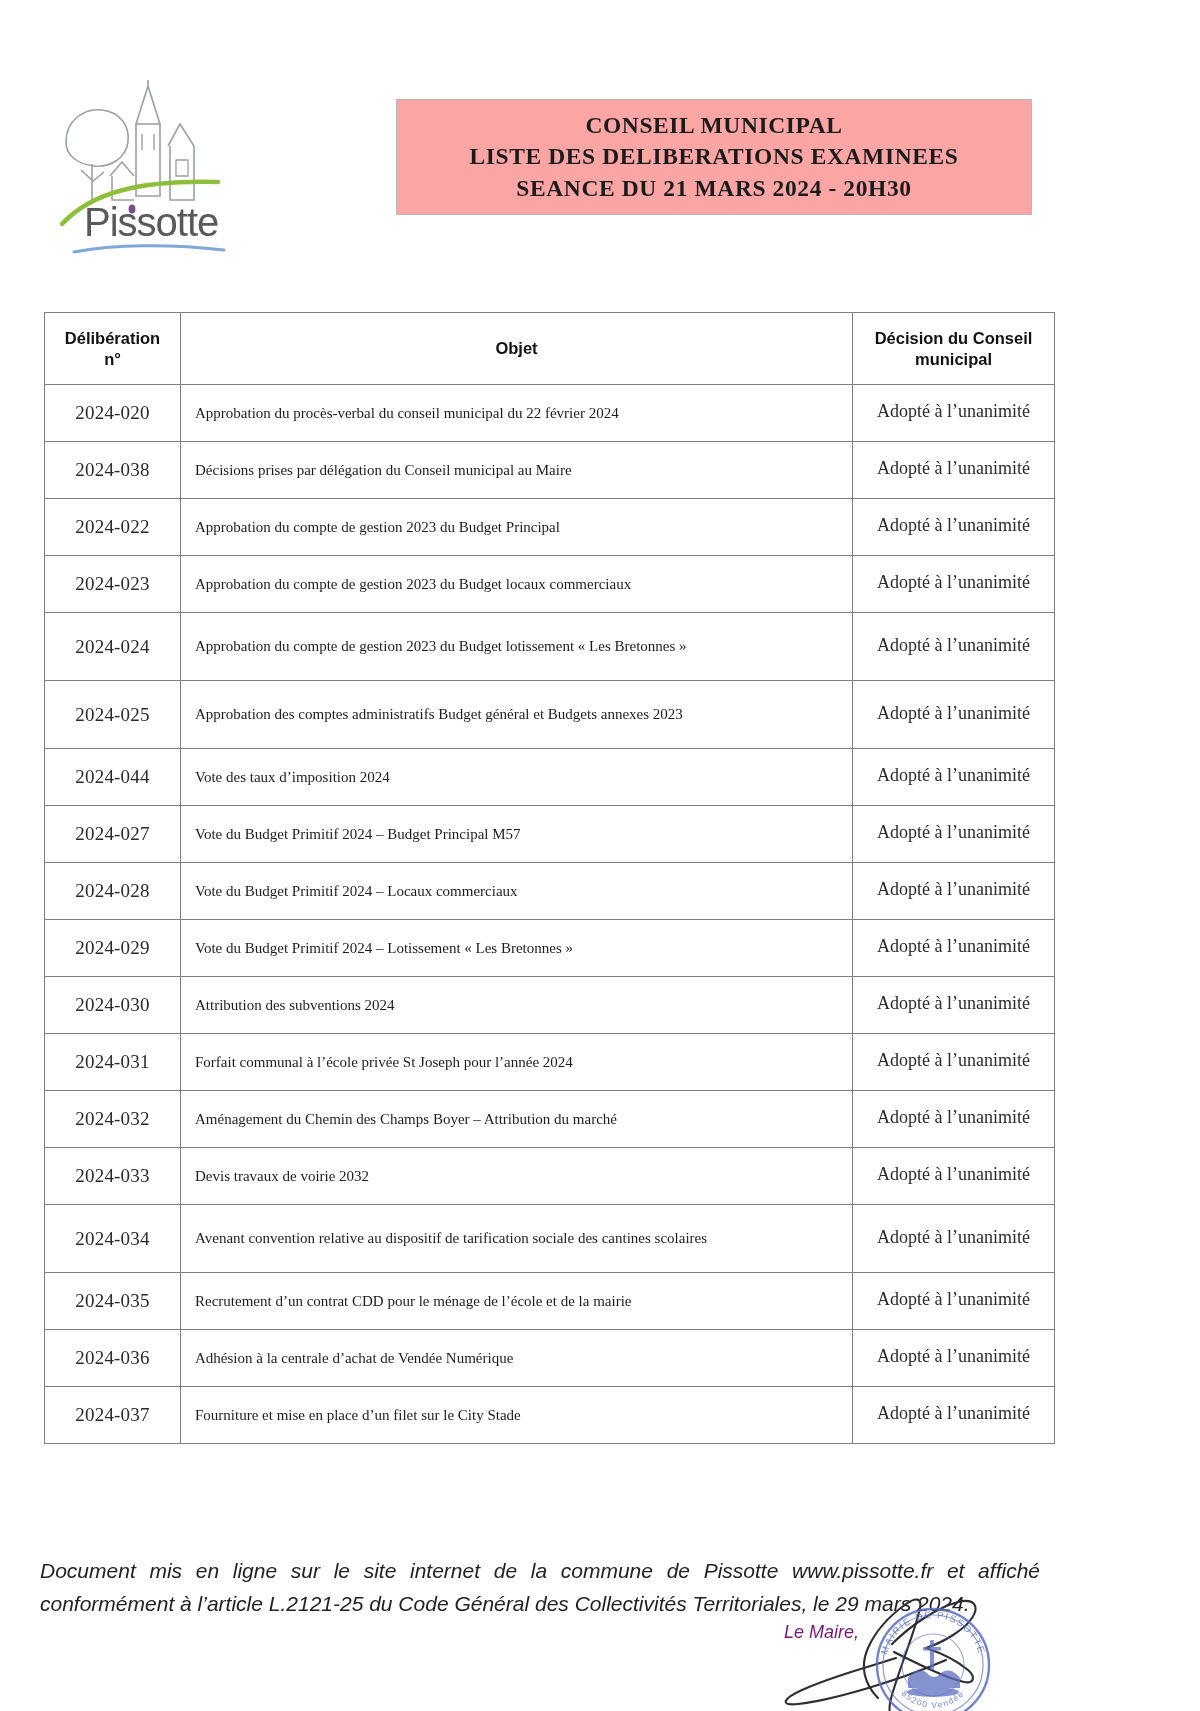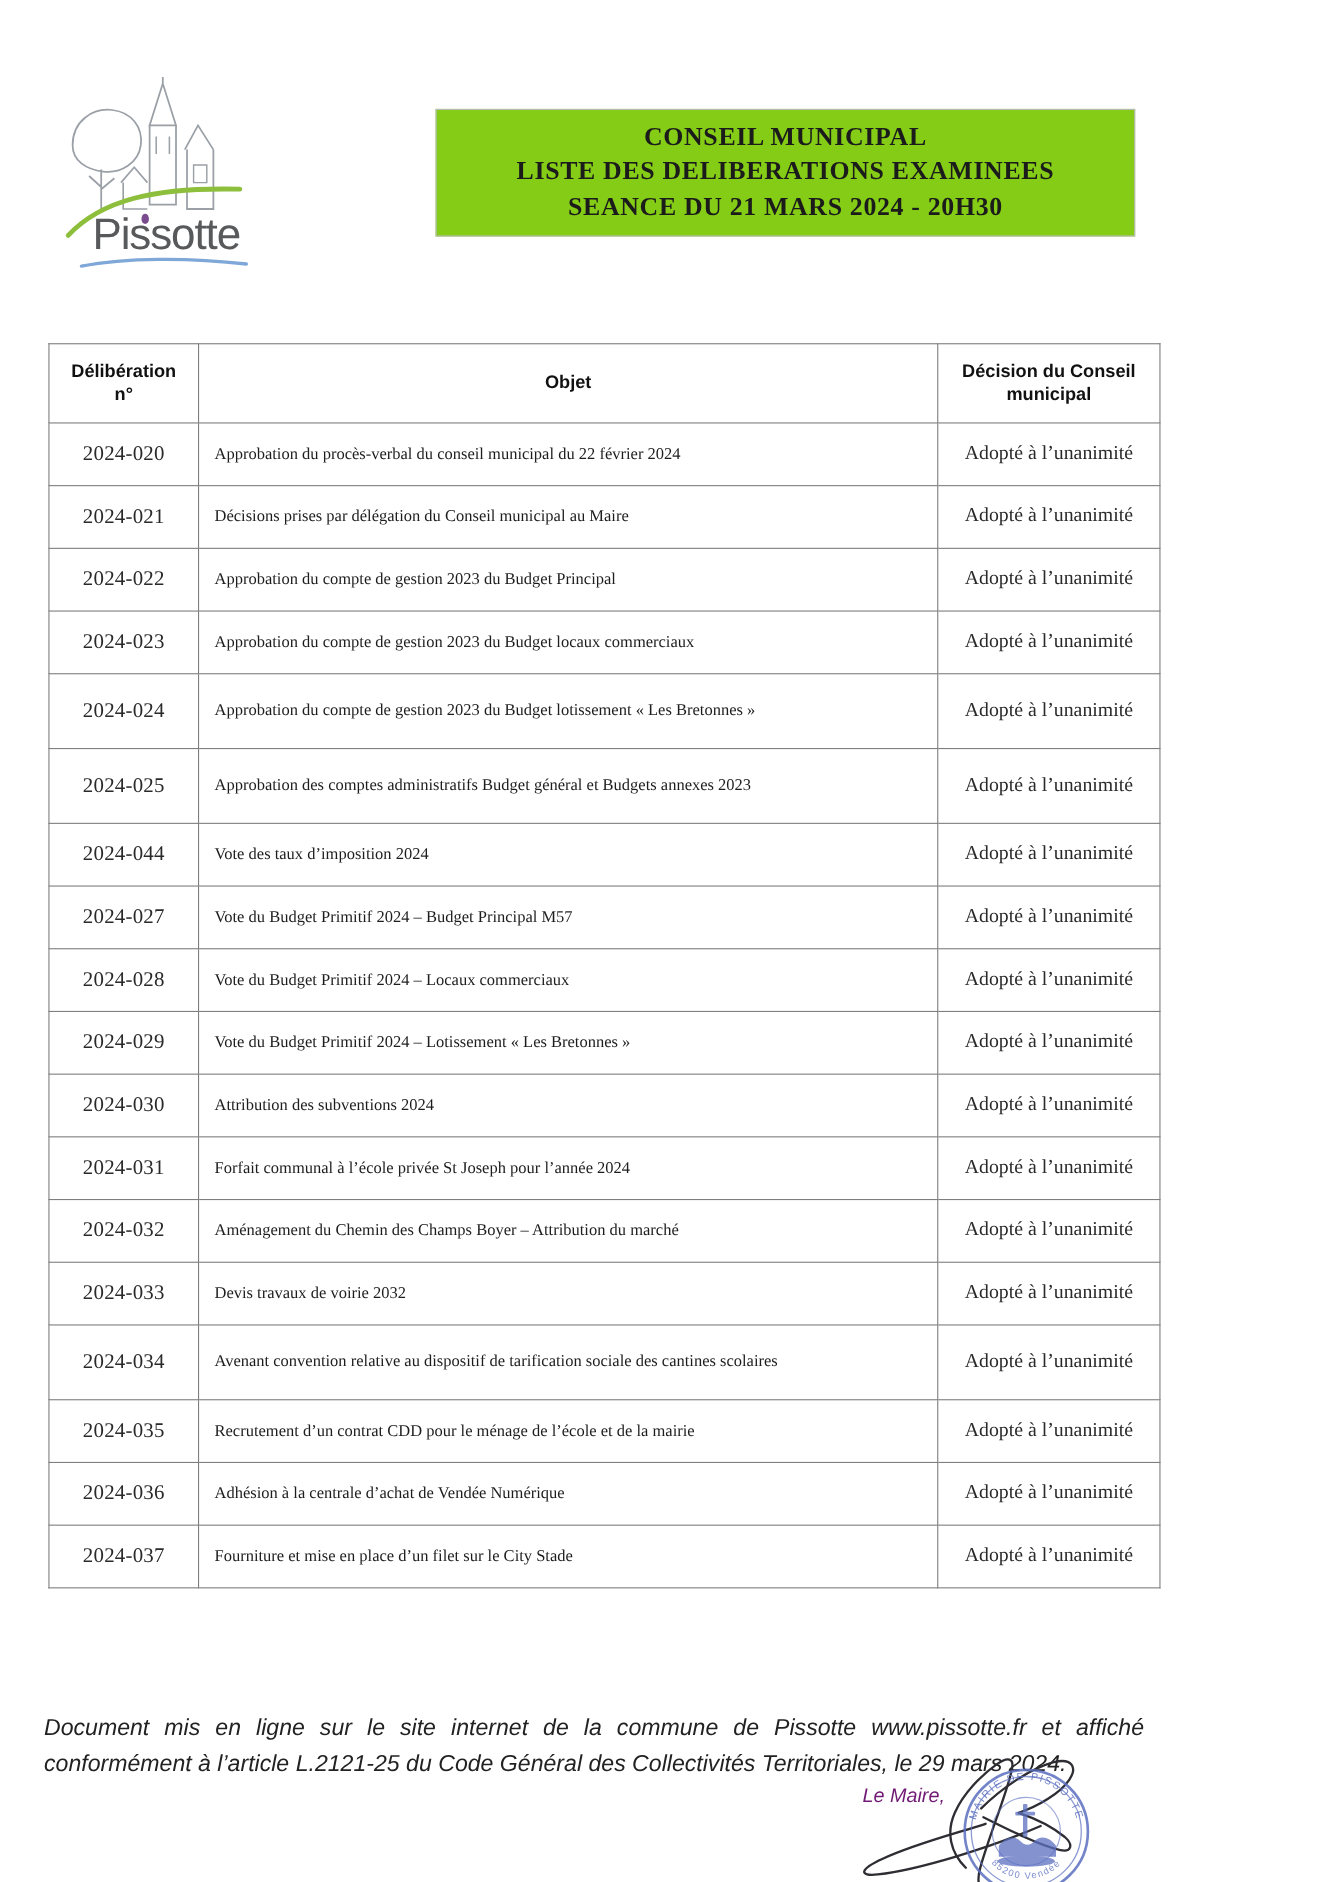--- a/index.html
+++ b/index.html
@@ -20,39 +20,39 @@
   .header {
     position: absolute;
     top: 0; left: 0;
     width: 1200px;
     height: 300px;
   }
 
   .logo {
     position: absolute;
     left: 48px;
-    top: 66px;
+    top: 76px;
     width: 200px;
     height: 190px;
   }
   .logo svg { display: block; width: 200px; height: 190px; }
 
   .title-box {
     position: absolute;
     left: 396px;
     top: 99px;
     width: 636px;
     height: 116px;
     border: 1px solid #b9b9b9;
     box-sizing: border-box;
     display: flex;
     flex-direction: column;
     align-items: center;
     justify-content: center;
-    background: #84cc16;
+    background: #fca5a5;
   }
   .title-line {
     font-family: "Liberation Serif", serif;
     font-weight: bold;
     font-size: 23.5px;
     letter-spacing: 0.6px;
     color: #1b1b1b;
     line-height: 1.33;
     text-align: center;
     white-space: nowrap;
@@ -222,21 +222,21 @@
         </th>
       </tr>
     </thead>
     <tbody id="table-body">
         <tr class="r-1line">
           <td class="num">2024-020</td>
           <td class="obj">Approbation du procès-verbal du conseil municipal du 22 février 2024</td>
           <td class="dec">Adopté à l’unanimité</td>
         </tr>
         <tr class="r-1line">
-          <td class="num">2024-021</td>
+          <td class="num">2024-038</td>
           <td class="obj">Décisions prises par délégation du Conseil municipal au Maire</td>
           <td class="dec">Adopté à l’unanimité</td>
         </tr>
         <tr class="r-1line">
           <td class="num">2024-022</td>
           <td class="obj">Approbation du compte de gestion 2023 du Budget Principal</td>
           <td class="dec">Adopté à l’unanimité</td>
         </tr>
         <tr class="r-1line">
           <td class="num">2024-023</td>

